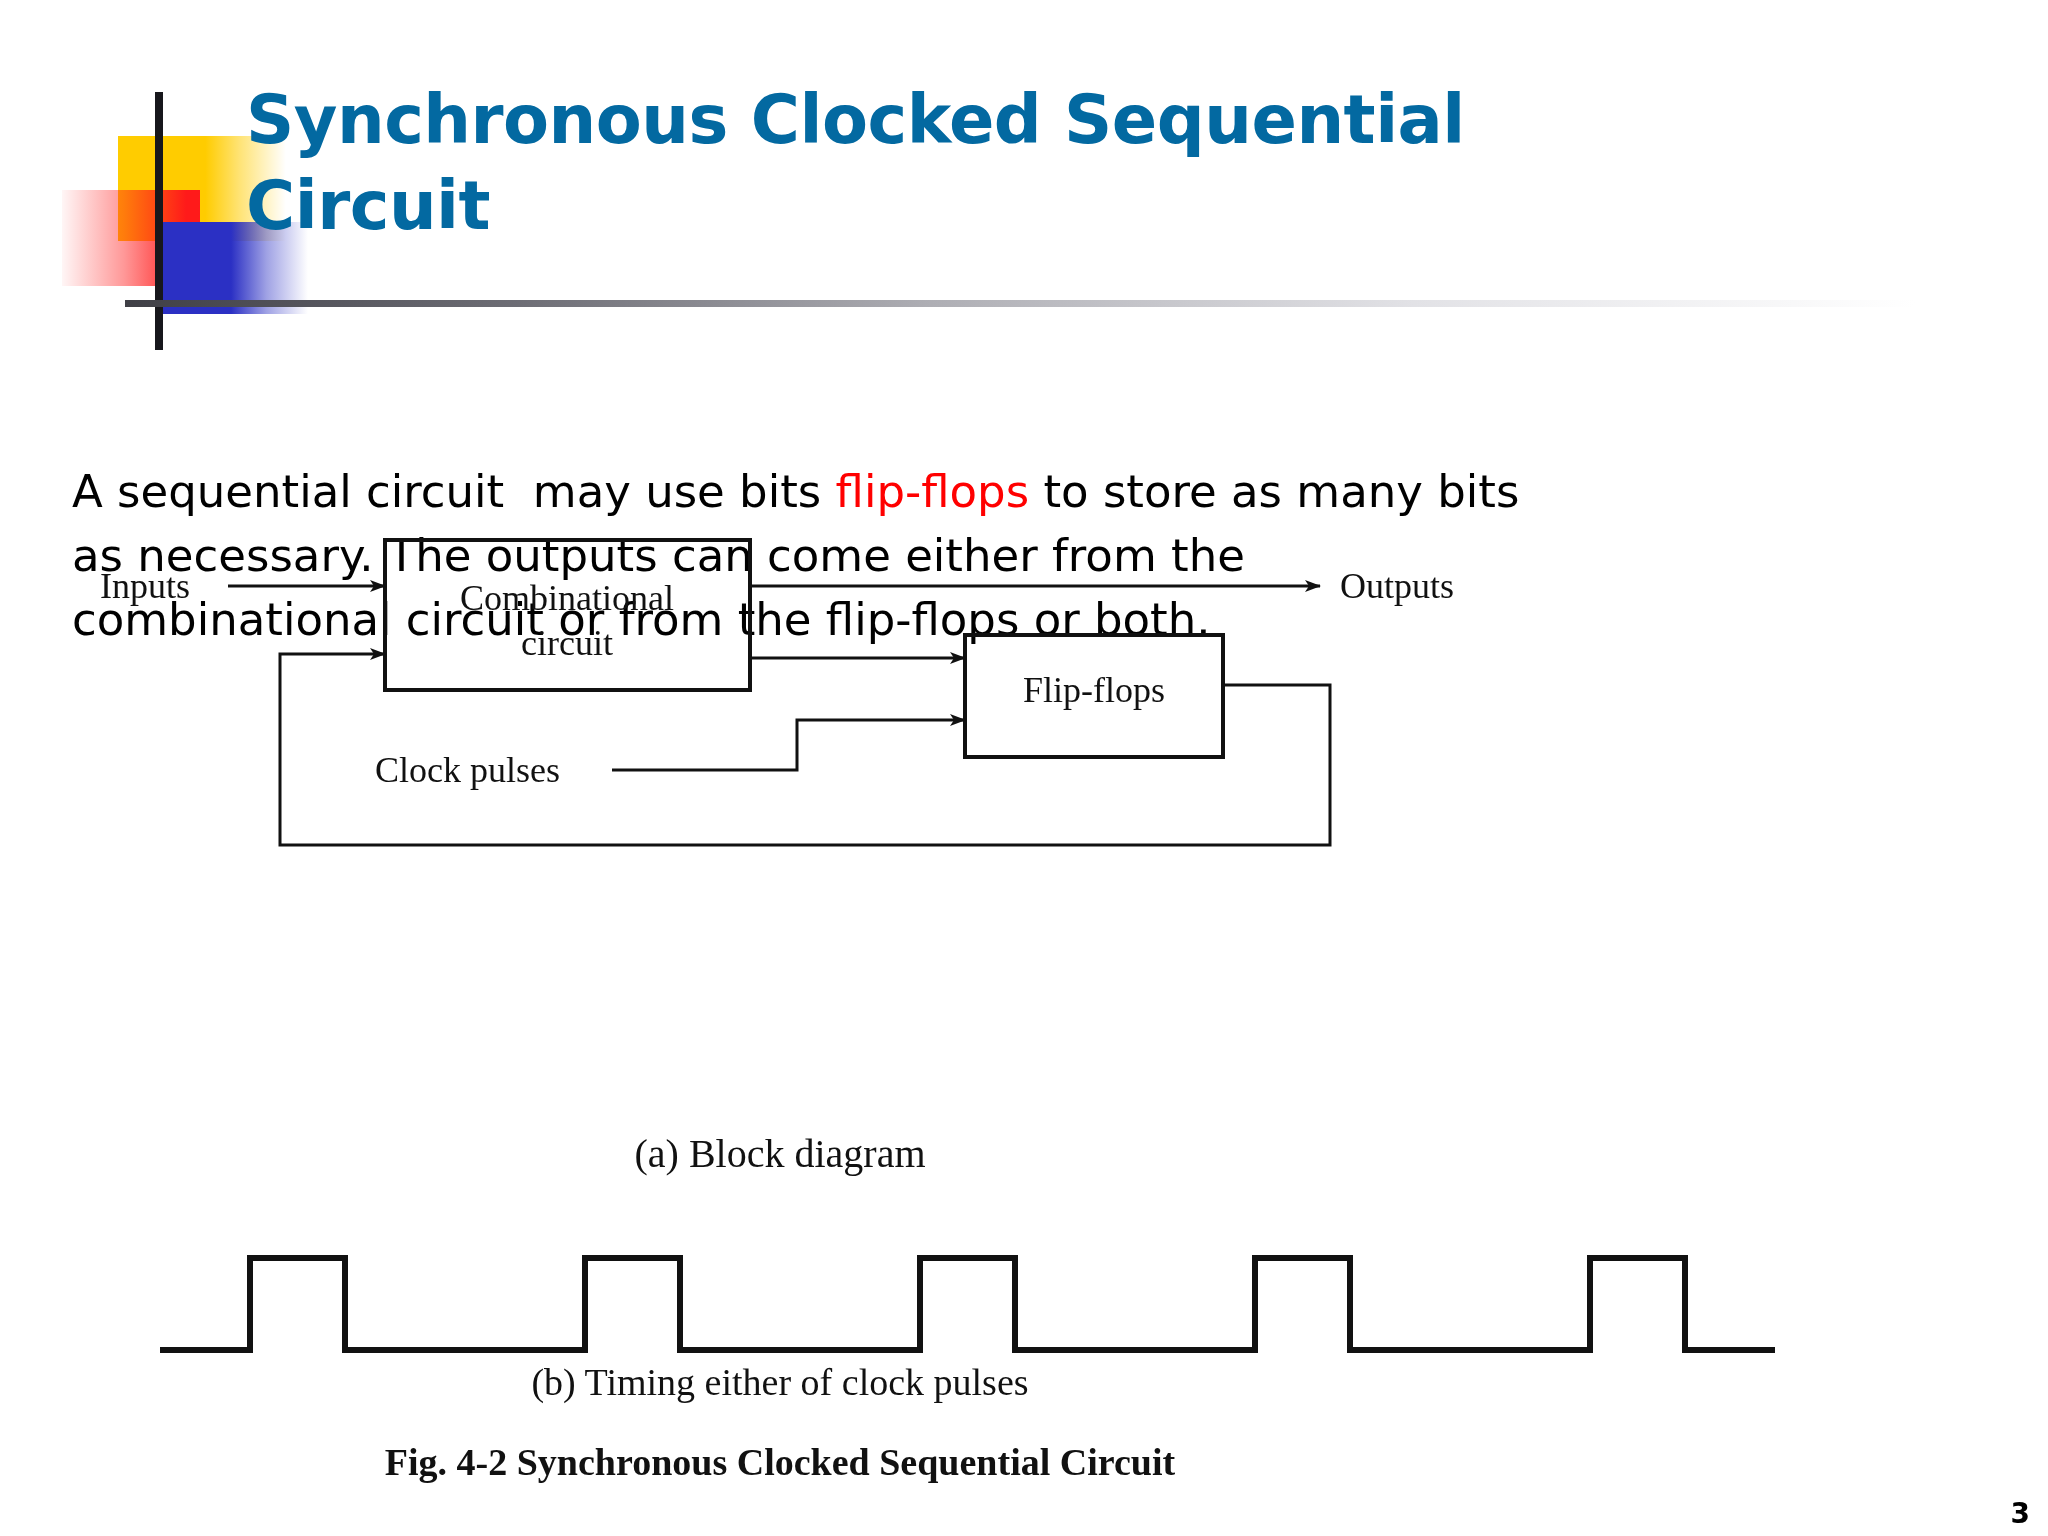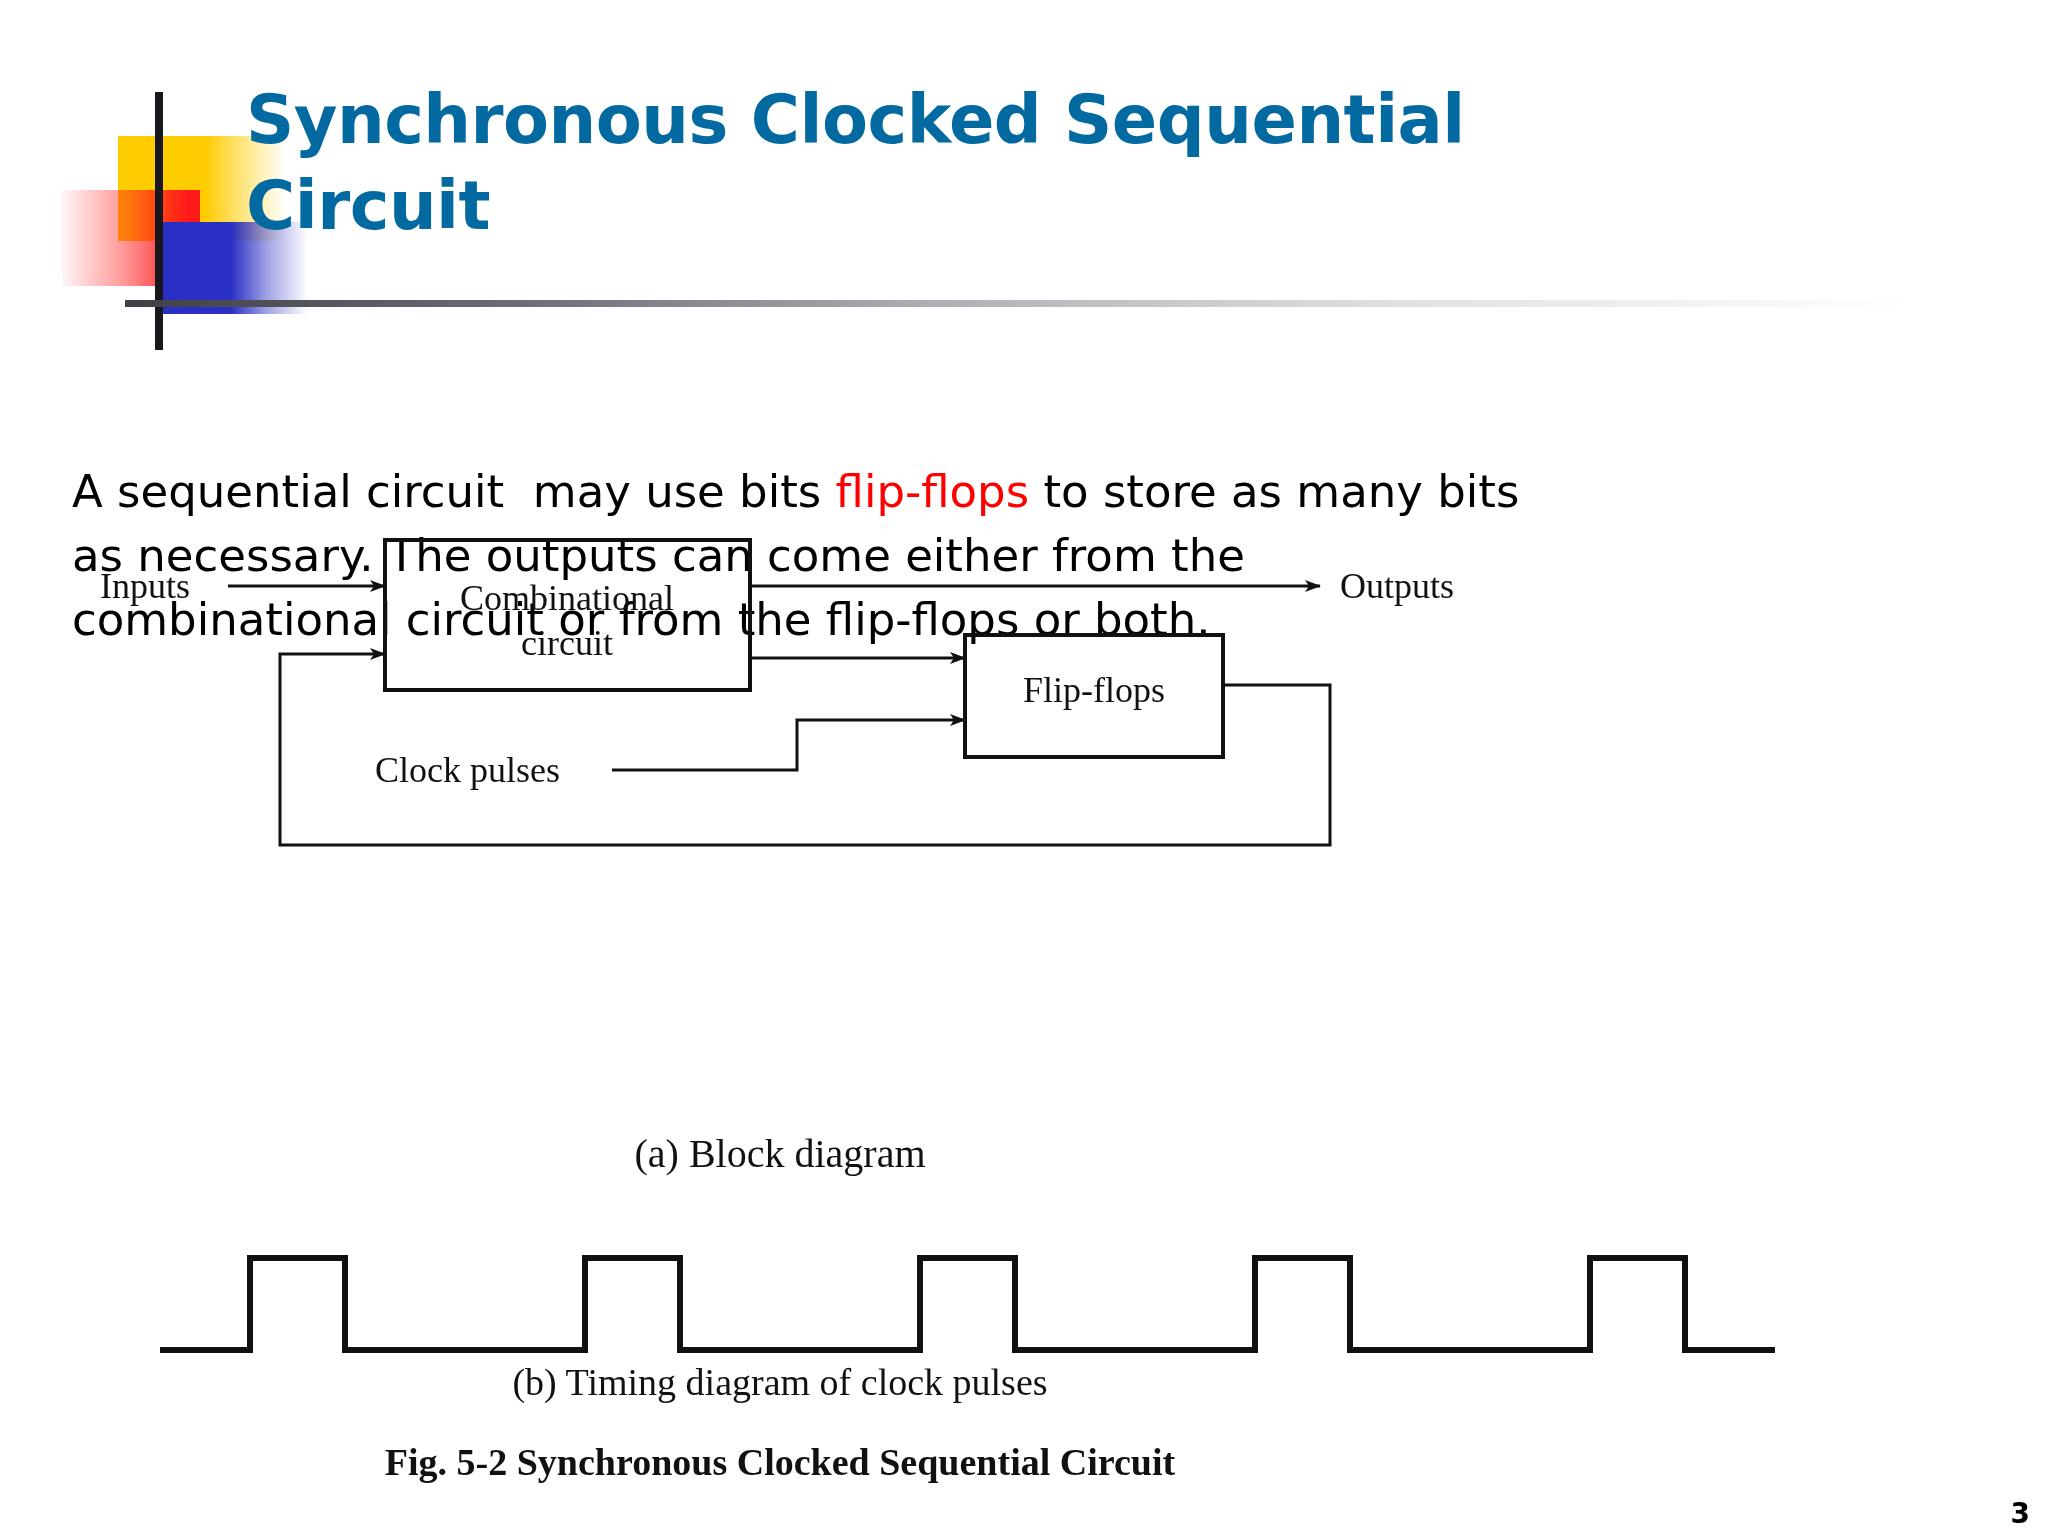--- a/index.html
+++ b/index.html
@@ -221,16 +221,16 @@
 </div>
 
 <div id="caption-a">(a) Block diagram</div>
 
 <div id="timing-area">
   <svg id="timing-svg" width="2048" height="180" viewBox="0 0 2048 180">
     <polyline points="160,140 250,140 250,48 345,48 345,140 585,140 585,48 680,48 680,140 920,140 920,48 1015,48 1015,140 1255,140 1255,48 1350,48 1350,140 1590,140 1590,48 1685,48 1685,140 1775,140" class="fig-line" stroke-width="6"></polyline>
   </svg>
 </div>
 
-<div id="caption-b">(b) Timing diagram of clock pulses</div>
-<div id="caption-fig">Fig. 5-2  Synchronous Clocked Sequential Circuit</div>
+<div id="caption-b">(b) Timing either of clock pulses</div>
+<div id="caption-fig">Fig. 4-2  Synchronous Clocked Sequential Circuit</div>
 
 <div id="slide-number">3</div>
 
 </body></html>

